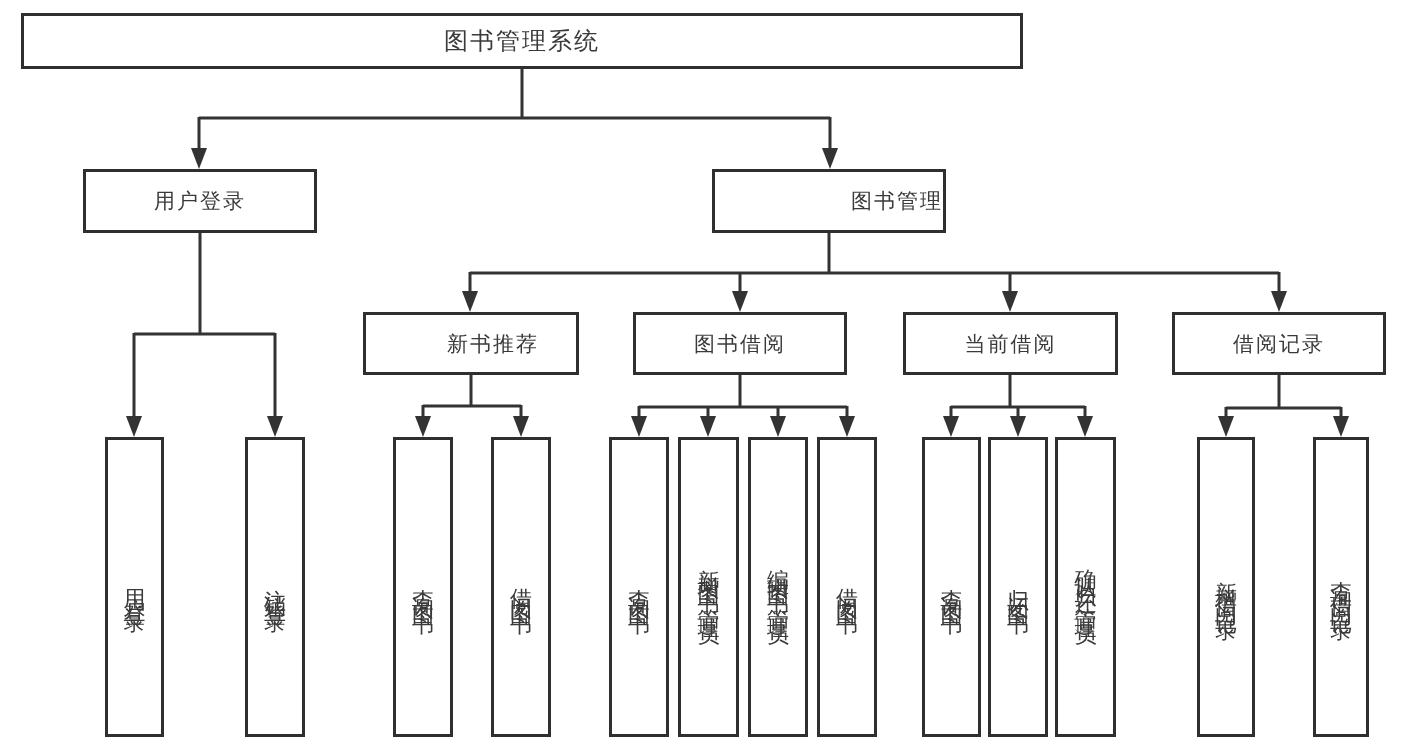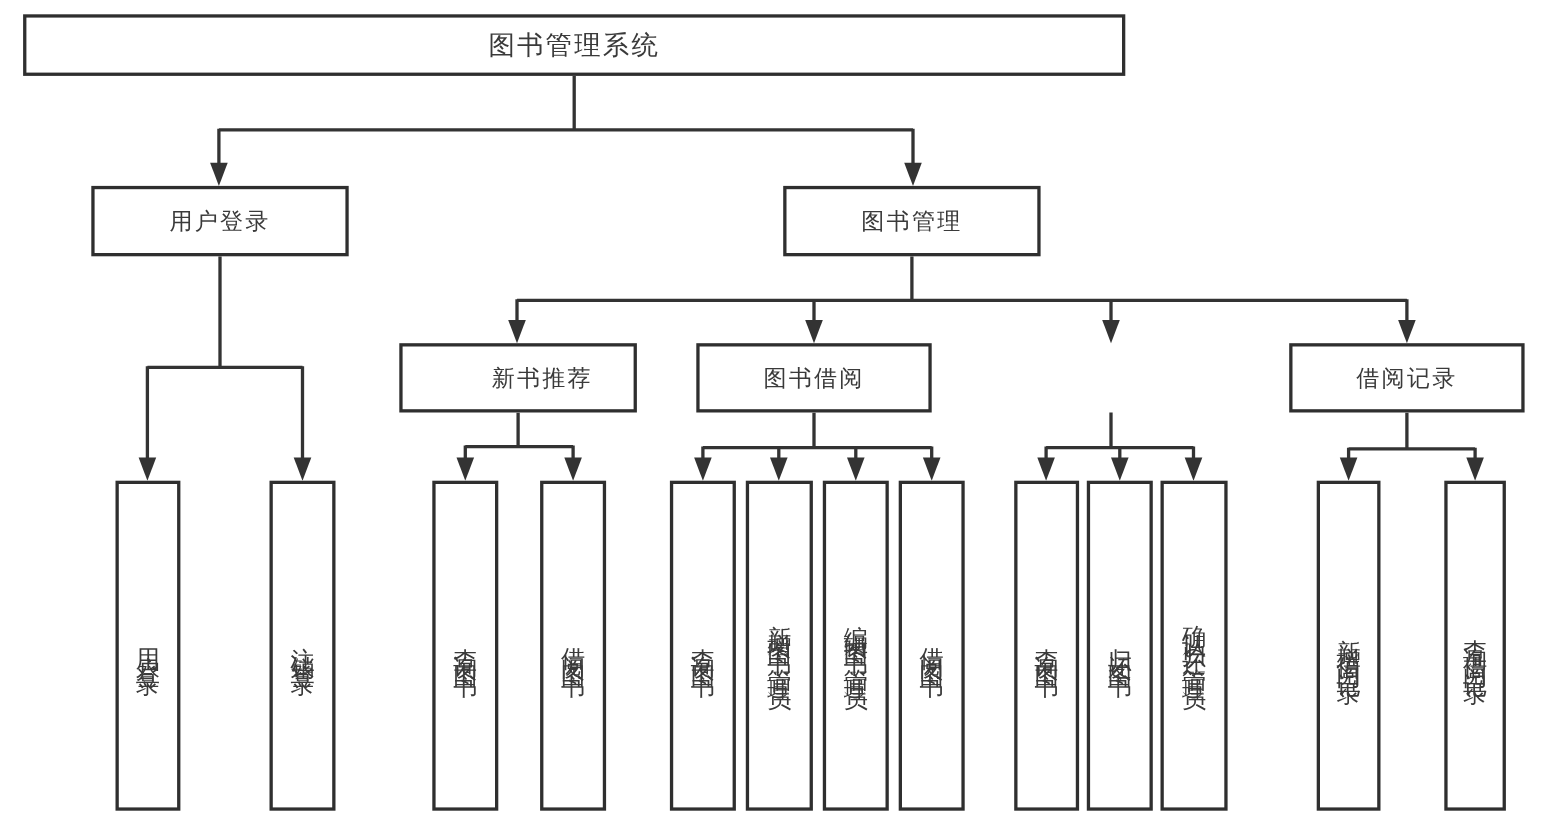--- a/index.html
+++ b/index.html
@@ -109,29 +109,32 @@
     </g>
   </svg>
 
   <div class="box h-box root-box" style="left:21px; top:13px; width:1002px; height:56px;">
     <span class="label">图书管理系统</span>
   </div>
 
   <div class="box h-box" style="left:83px; top:169px; width:234px; height:64px;">
     <span class="label">用户登录</span>
   </div>
-  <div class="box h-box" style="left:712px; top:169px; width:234px; height:64px;">
+  <div class="box h-box" style="left:712px; top:169px; width:234px; height:64px;justify-content:flex-end;">
     <span class="label">图书管理</span>
   </div>
 
   <div class="box h-box" style="left:363px; top:312px; width:216px; height:63px;padding-left:44px;">
     <span class="label">新书推荐</span>
   </div>
   <div class="box h-box" style="left:633px; top:312px; width:214px; height:63px;font-family:Liberation Mono, monospace;">
     <span class="label">图书借阅</span>
+  </div>
+  <div class="box h-box" style="left:903px; top:312px; width:215px; height:63px;">
+    <span class="label">当前借阅</span>
   </div>
   <div class="box h-box" style="left:1172px; top:312px; width:214px; height:63px;">
     <span class="label">借阅记录</span>
   </div>
 
   <div class="box v-box" style="left:105px; top:437px; width:59px; height:300px;">
     <span class="label">用户登录</span>
   </div>
   <div class="box v-box" style="left:245px; top:437px; width:60px; height:300px;">
     <span class="label">注销登录</span>

